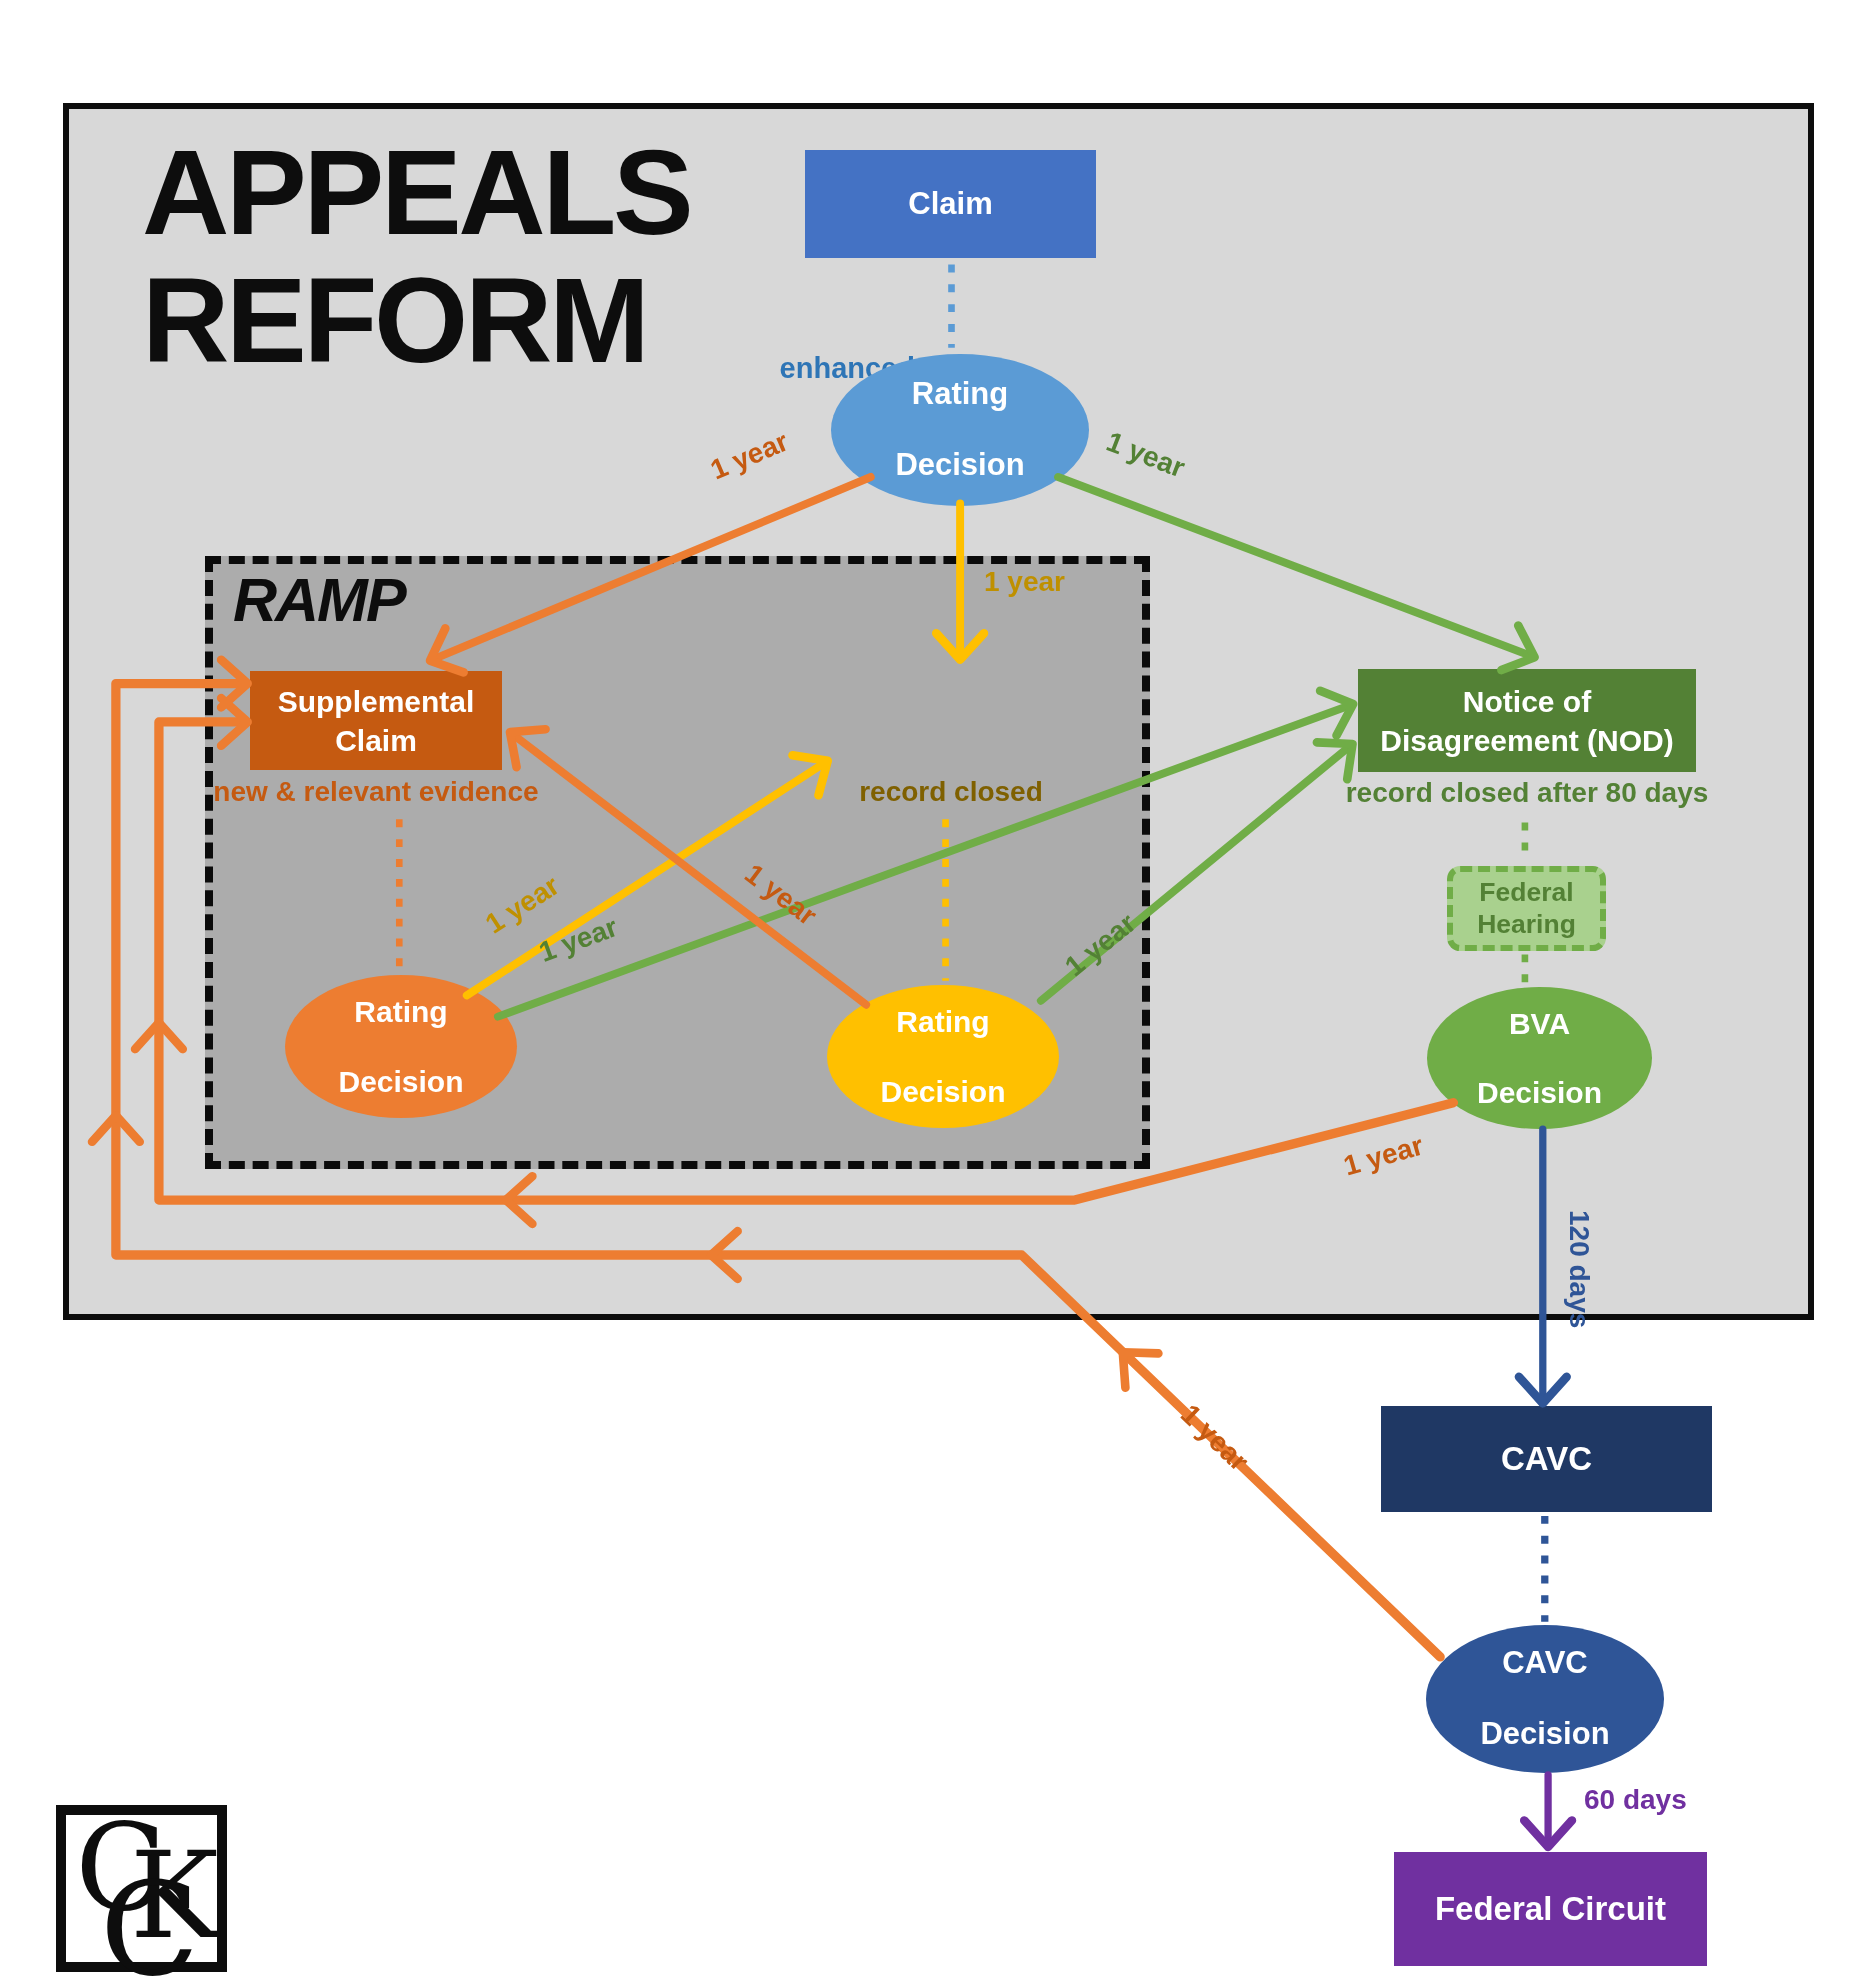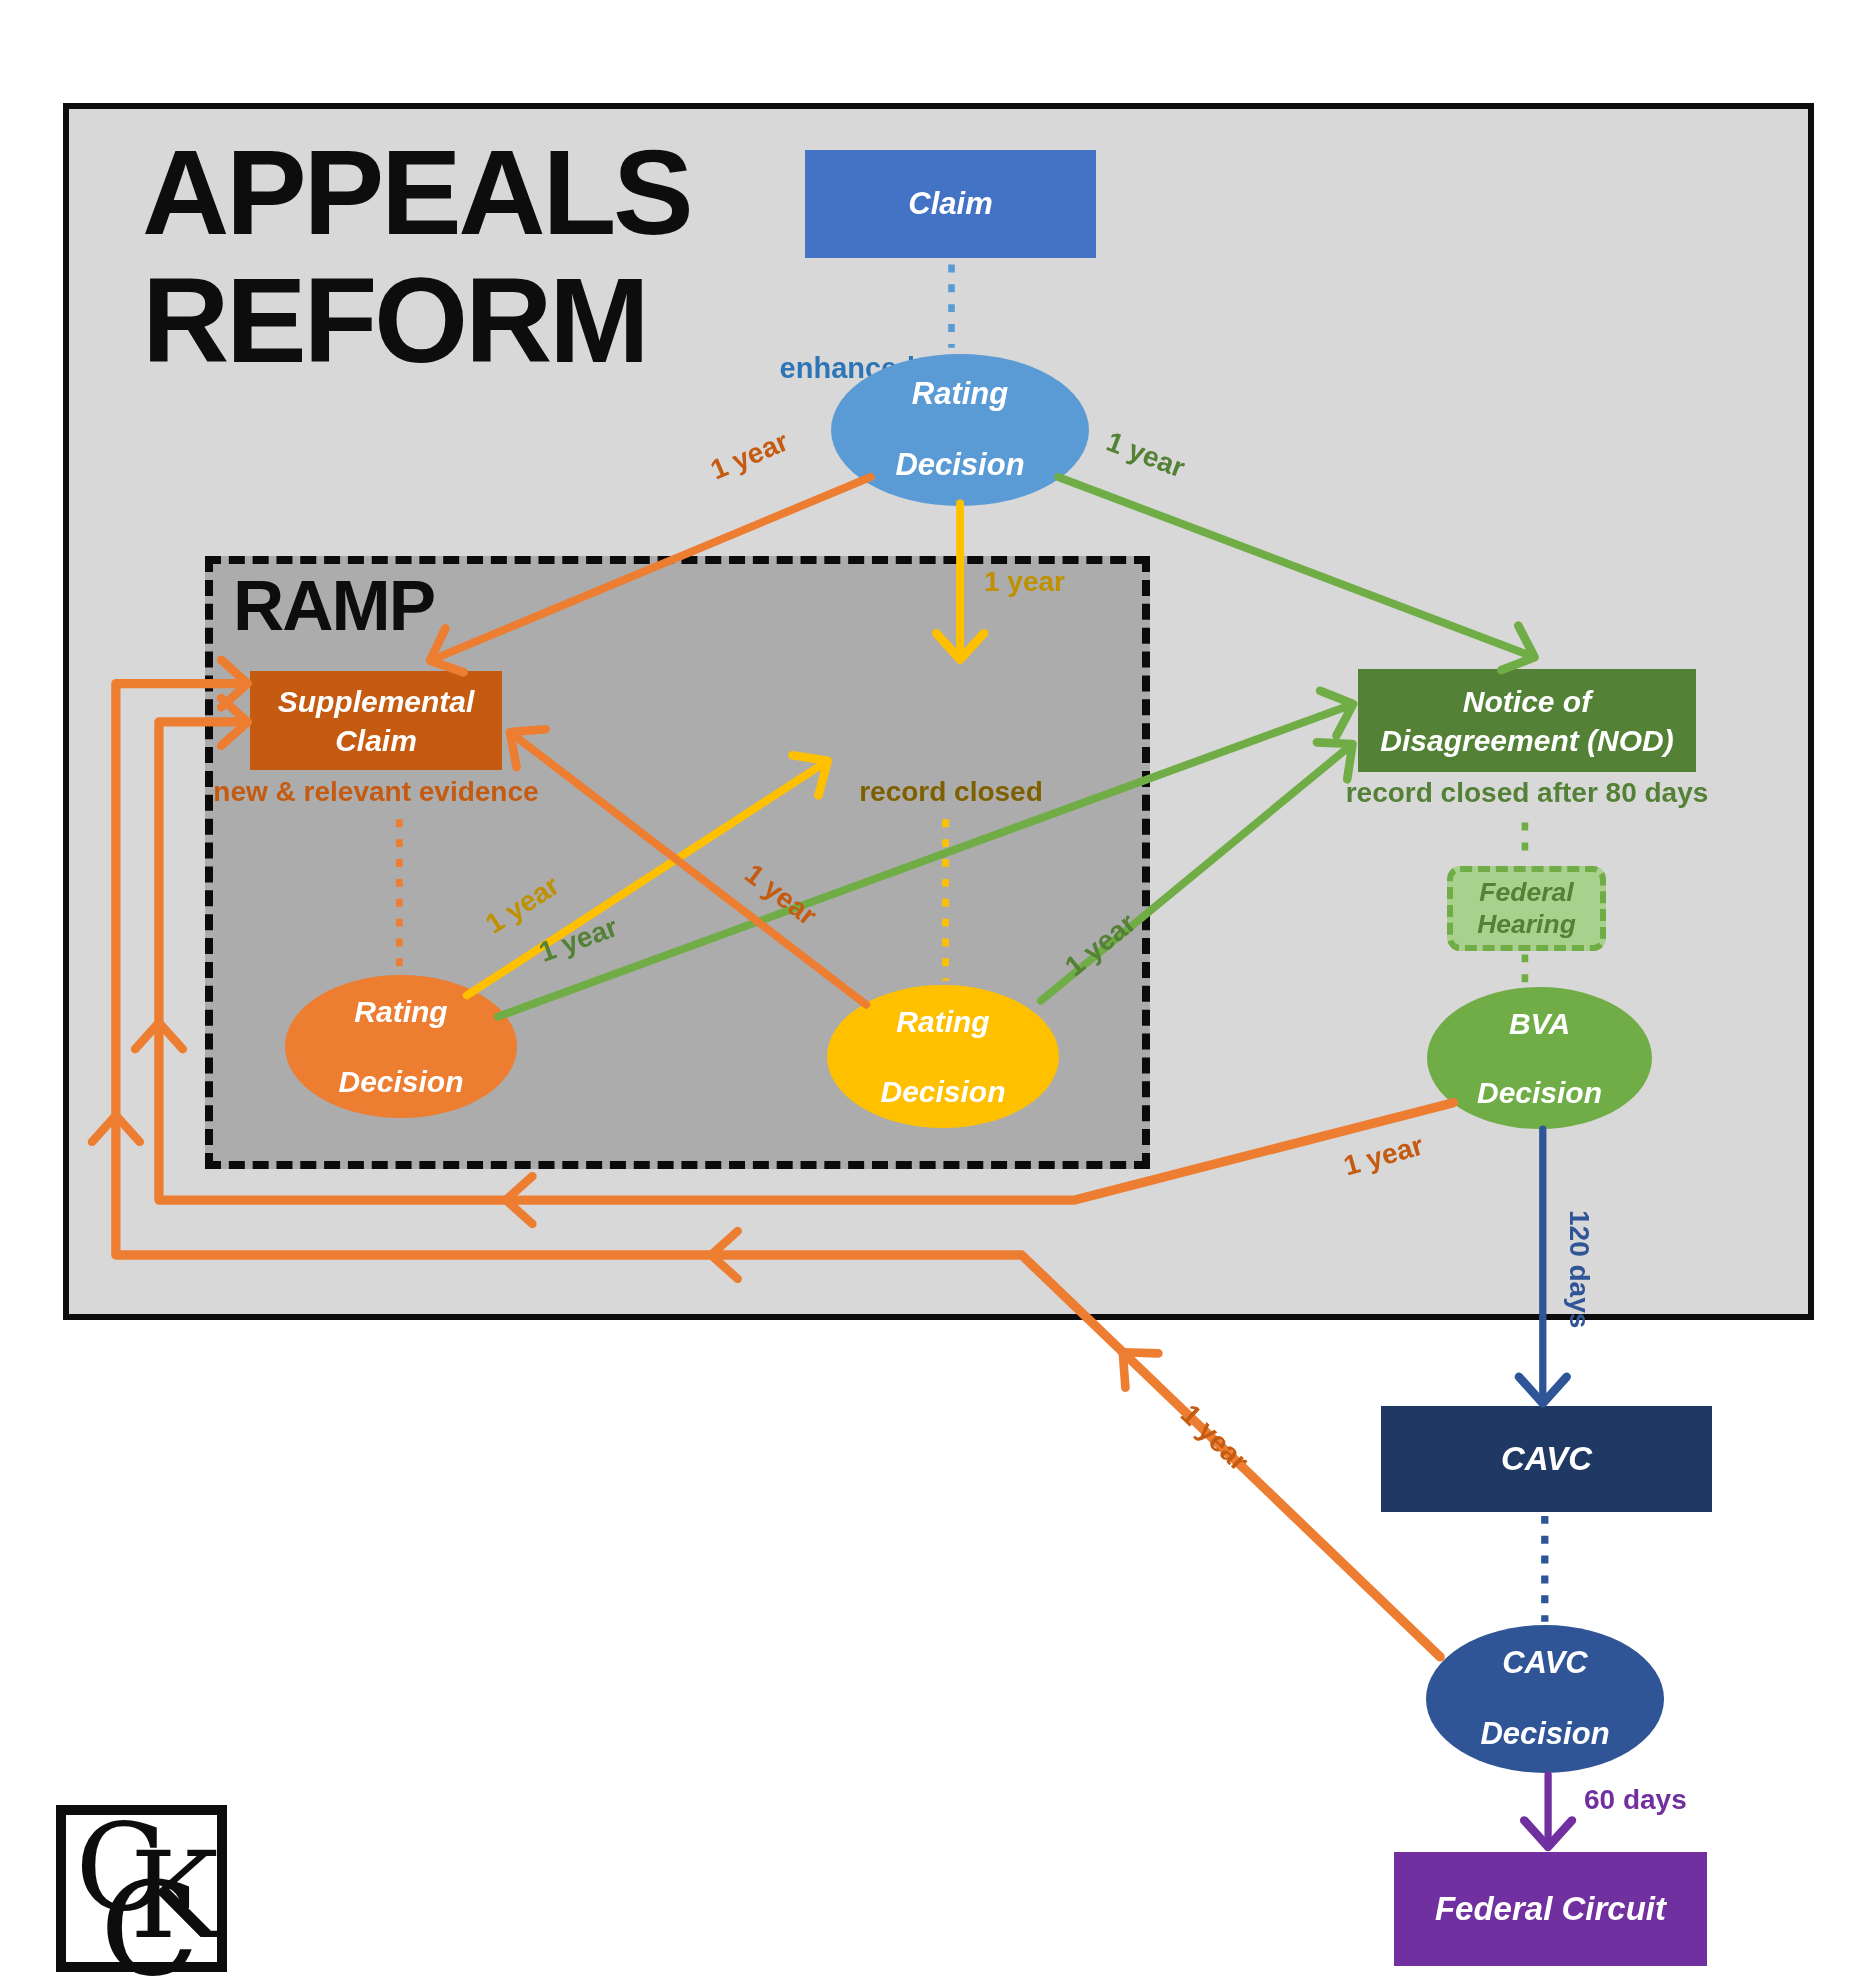--- a/index.html
+++ b/index.html
@@ -12,23 +12,23 @@
   html,body{margin:0;padding:0;background:#fff;}
   .stage{position:relative;width:1854px;height:1985px;background:#fff;overflow:hidden;
          font-family:"Liberation Sans",sans-serif;margin-top:43px;}
   .abs{position:absolute;}
   .outer-panel{left:63px;top:60px;width:1739px;height:1205px;background:var(--c-panel_gray,#D8D8D8);
                border:6.6px solid var(--c-ink,#0d0d0d);}
   .main-title{left:142px;top:85px;width:629px;color:var(--c-ink,#0d0d0d);font-weight:bold;
               font-size:121px;line-height:1.06;letter-spacing:-3.3px;}
   .ramp-panel{left:205px;top:513px;width:945px;height:613px;background:var(--c-ramp_gray,#ACACAC);
               border:8.6px dashed #0b0b0b;box-sizing:border-box;}
-  .ramp-title{left:233px;top:522px;font-size:71px;font-weight:bold;color:var(--c-ink,#0d0d0d);letter-spacing:-2px;}
+  .ramp-title{left:233px;top:522px;font-size:61px;font-weight:bold;color:var(--c-ink,#0d0d0d);letter-spacing:-2px;font-style:italic;}
   .node{position:absolute;display:flex;flex-direction:column;align-items:center;justify-content:center;
-        text-align:center;color:#fff;font-weight:bold;font-style:italic;}
+        text-align:center;color:#fff;font-weight:bold;}
   .rect{font-size:31px;line-height:1.3;}
   .ellipse{border-radius:50%;font-size:31px;line-height:1.25;gap:32px;}
   .caption{position:absolute;text-align:center;font-weight:bold;font-size:28px;white-space:nowrap;}
   .elabel{position:absolute;font-weight:bold;font-size:28px;white-space:nowrap;transform-origin:center;}
   .vlabel{position:absolute;font-weight:bold;font-size:28px;writing-mode:vertical-rl;}
   .t-dorange{color:var(--c-dark_orange,#C55A11);} .t-dyellow{color:var(--c-dark_yellow,#BF9000);}
   .t-dgreen{color:var(--c-dark_green,#538135);} .t-gold{color:var(--c-gold_text,#7F6000);}
   .t-blue{color:var(--c-text_blue,#2E75B6);} .t-mblue{color:var(--c-medium_blue,#2F5597);}
   .t-purple{color:var(--c-purple,#7030A0);}
   svg.lines{position:absolute;left:0;top:0;pointer-events:none;}

